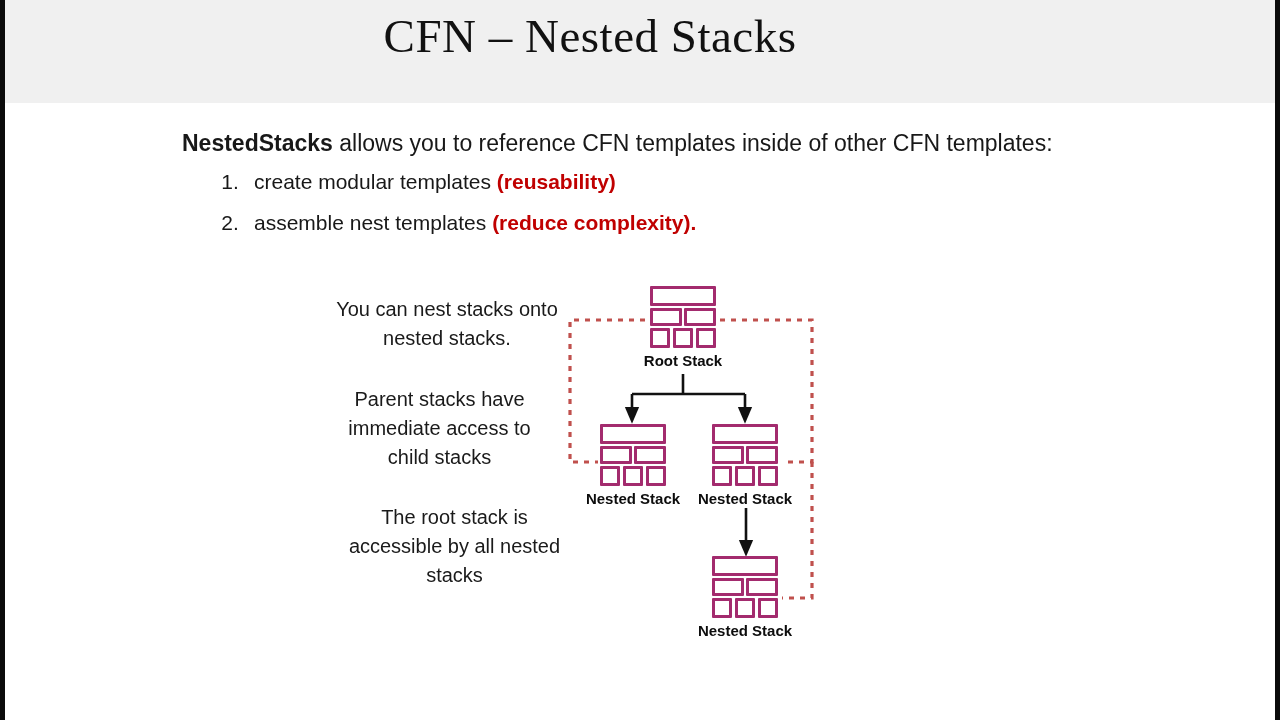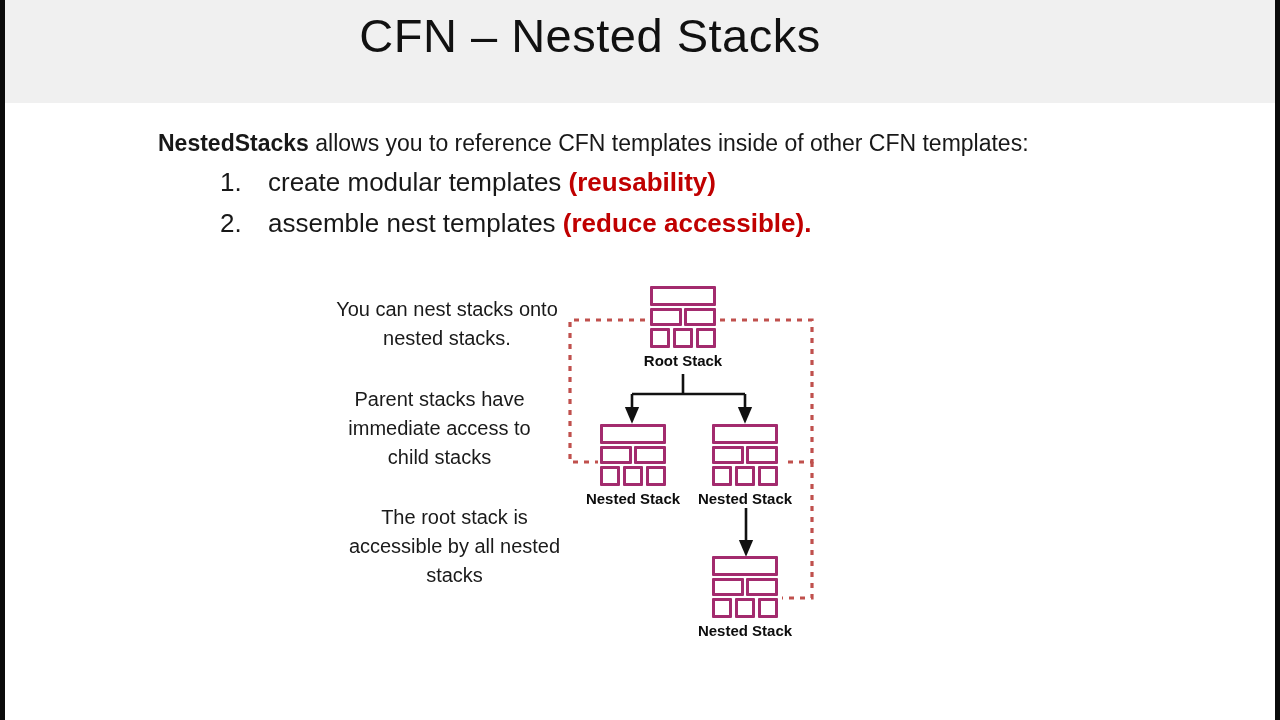--- a/index.html
+++ b/index.html
@@ -41,51 +41,52 @@
     height: 103px;
     background: #F0F0F0;
     z-index: 5;
   }
   #slide-title {
     position: absolute;
     left: 0;
     top: 0;
     width: 1180px;
     text-align: center;
-    font-family: Liberation Sans, sans-serif;
+    font-family: Liberation Serif, serif;
     font-size: 47px;
     line-height: 72px;
     color: #111111;
     letter-spacing: 0.5px;
     font-weight: 400;
     z-index: 6;
     white-space: nowrap;
   }
 
   
   #intro-line {
     position: absolute;
     left: 158px;
     top: 128px;
     font-size: 23px;
     line-height: 30px;
     color: #181818;
     white-space: nowrap;
     z-index: 6;
   }
-  #intro-line .lead { font-weight: bold; }
+  #intro-line .lead { font-weight: bold; margin-left: 24px; }
 
   .numbered-item {
     position: absolute;
-    left: 220px;
-    font-size: 26px;
+    left: 206px;
+    font-size: 21px;
     line-height: 28px;
     color: #181818;
     white-space: nowrap;
     z-index: 6;
+    text-align: center;
   }
   .numbered-item .num {
     display: inline-block;
     width: 48px;
   }
   .numbered-item .accent {
     color: #C00000;
     font-weight: bold;
   }
   #list-item-1 { top: 168px; }
@@ -174,21 +175,21 @@
 
   <div id="intro-line">
     <span class="lead">NestedStacks</span><span> allows you to reference CFN templates inside of other CFN templates:</span>
   </div>
 
   <div id="list-item-1" class="numbered-item">
     <span class="num">1.</span><span>create modular templates </span><span class="accent">(reusability)</span>
   </div>
 
   <div id="list-item-2" class="numbered-item">
-    <span class="num">2.</span><span>assemble nest templates </span><span class="accent">(reduce accessible).</span>
+    <span class="num">2.</span><span>assemble nest templates </span><span class="accent">(reduce complexity).</span>
   </div>
 
   <div id="note-1" class="note-para">You can nest stacks onto nested stacks.</div>
   <div id="note-3" class="note-para">The root stack is accessible by all nested stacks</div>
   <div id="note-2" class="note-para">Parent stacks have immediate access to child stacks</div>
 
   <svg id="diagram" viewBox="0 0 1280 720" xmlns="http://www.w3.org/2000/svg">
 
     <defs>
       <marker id="arrowhead" markerWidth="7" markerHeight="7" refX="3.2" refY="3.2" orient="auto" markerUnits="strokeWidth">

